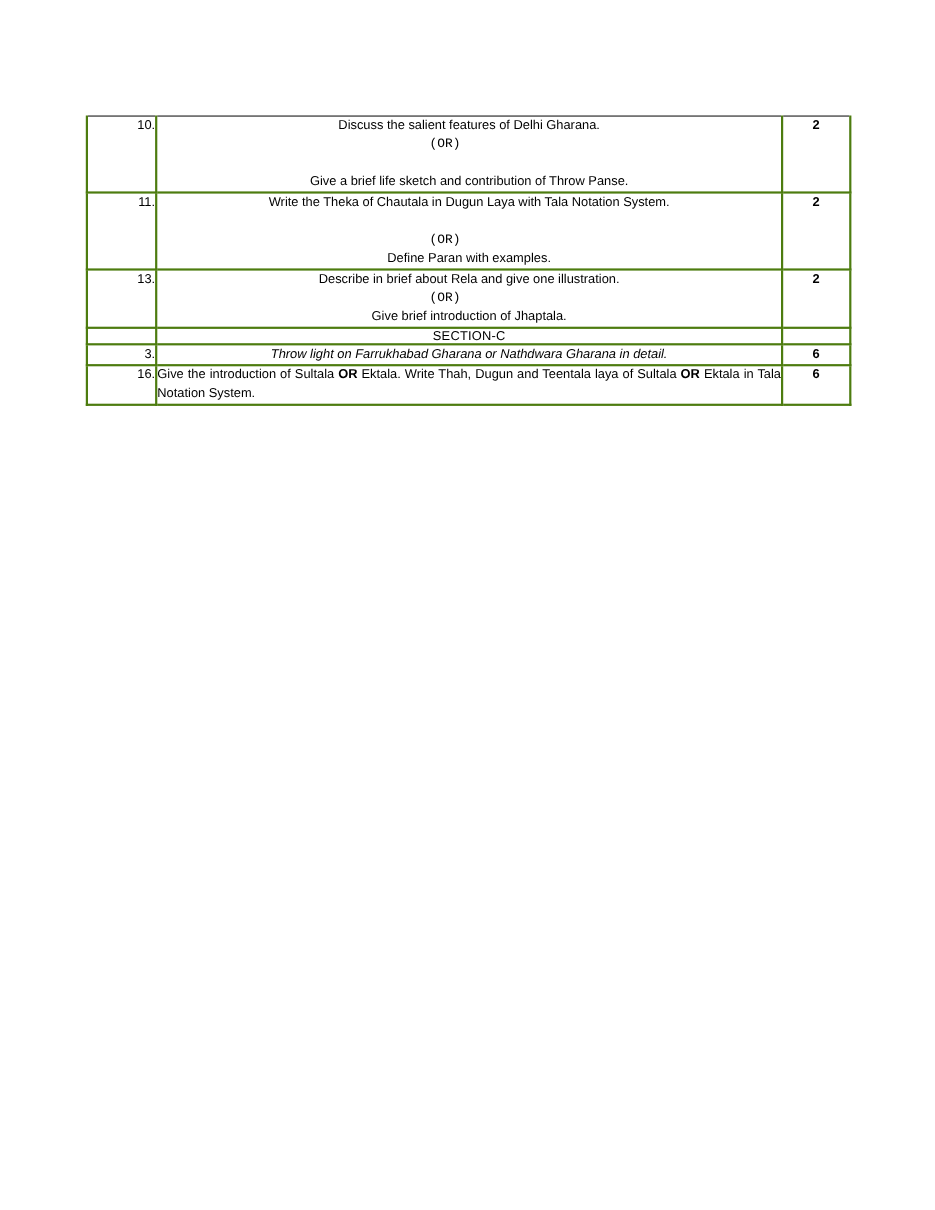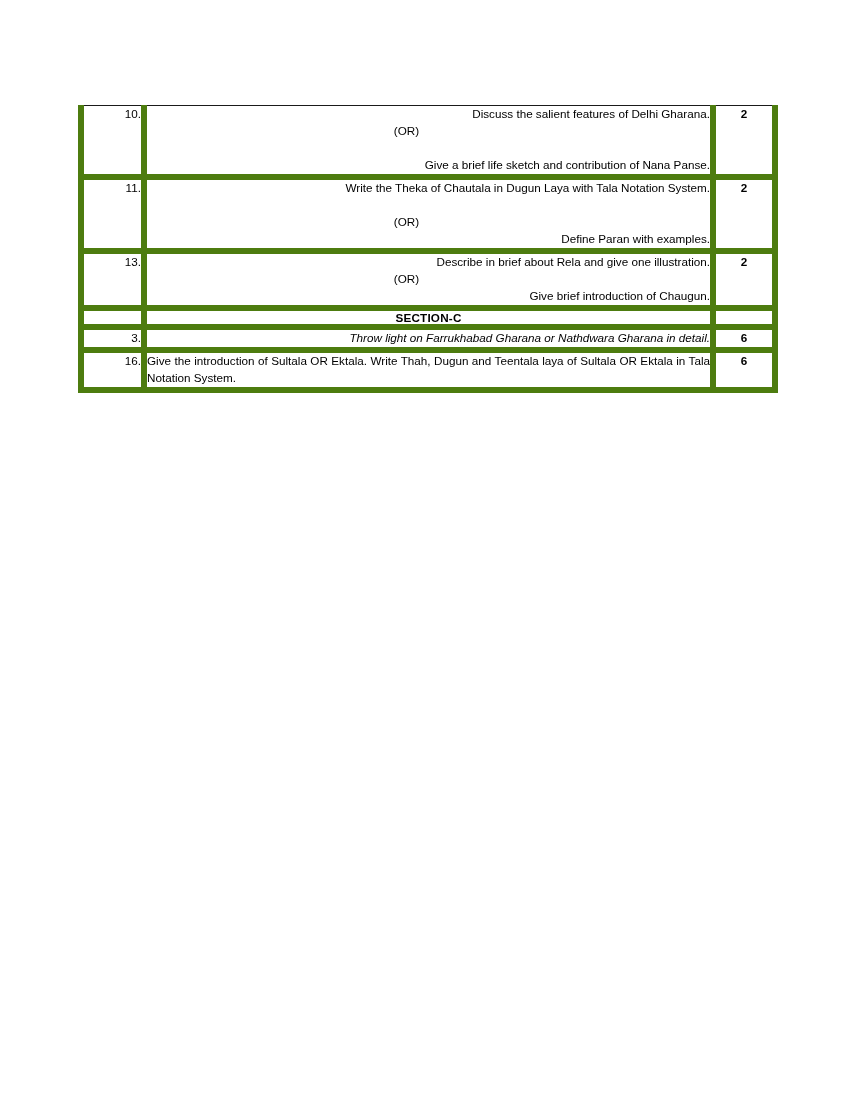--- a/index.html
+++ b/index.html
@@ -30,21 +30,21 @@
     position: absolute;
     left: 78px;
     top: 105px;
     width: 694px;
     border-collapse: collapse;
     table-layout: fixed;
     font-size: 11.7px;
   }
 
   .qtable td {
-    border: 6px solid #4d7c0f;
+    border: 2px solid #4d7c0f;
     vertical-align: top;
     padding: 0;
     background: #ffffff;
   }
 
   
   .qtable tr:first-child td {
     border-top: 1.4px solid #1a1a1a;
   }
 
@@ -68,73 +68,74 @@
     line-height: 1.35;
   }
 
   .cell-text {
     padding: 7px 9px 5px 9px;
     line-height: 1.45;
   }
 
   .qline {
     display: block;
-    text-align: right;
+    text-align: center;
   }
   .qline.justify {
     text-align: justify;
     text-align-last: left;
   }
   .qline.center {
     text-align: center;
     padding-right: 44px;
+    font-family: Liberation Mono, monospace;
   }
   .qline.spacer {
     display: block;
     height: 17px;
   }
 
   .section-head {
     text-align: center;
-    font-weight: bold;
+    font-weight: normal;
     padding: 6px 4px 6px 4px;
     font-size: 11.7px;
     letter-spacing: 0.2px;
   }
 
   .cell-pad-10  { padding-bottom: 26px; }
   .cell-pad-11  { padding-bottom: 26px; margin-top: 30px; }
   .cell-pad-12  { padding-bottom: 22px; }
   .cell-pad-13  { padding-bottom: 4px; }
   .cell-pad-14  { padding-bottom: 22px; font-style: italic; }
   .cell-pad-15  { padding-bottom: 22px; }
   .cell-pad-16  { padding-bottom: 22px; }
 
-  b.or { font-weight: normal; }
+  b.or { font-weight: bold; }
 </style>
 </head>
 <body>
 
 <div class="page">
 
   <table class="qtable">
     <colgroup>
       <col class="c-num">
       <col class="c-text">
       <col class="c-marks">
     </colgroup>
     <tbody>
 
       <tr>
         <td class="cell-num">10.</td>
         <td class="cell-text cell-pad-10">
           <span class="qline">Discuss the salient features of Delhi Gharana.</span>
           <span class="qline center">(OR)</span>
           <span class="qline spacer"></span>
-          <span class="qline">Give a brief life sketch and contribution of Nana Panse.</span>
+          <span class="qline">Give a brief life sketch and contribution of Throw Panse.</span>
         </td>
         <td class="cell-marks">2</td>
       </tr>
 
       <tr>
         <td class="cell-num">11.</td>
         <td class="cell-text cell-pad-11">
           <span class="qline">Write the Theka of Chautala in Dugun Laya with Tala Notation System.</span>
           <span class="qline spacer"></span>
           <span class="qline center">(OR)</span>
@@ -142,21 +143,21 @@
         </td>
         <td class="cell-marks">2</td>
       </tr>
 
 
       <tr>
         <td class="cell-num">13.</td>
         <td class="cell-text cell-pad-13">
           <span class="qline">Describe in brief about Rela and give one illustration.</span>
           <span class="qline center">(OR)</span>
-          <span class="qline">Give brief introduction of Chaugun.</span>
+          <span class="qline">Give brief introduction of Jhaptala.</span>
         </td>
         <td class="cell-marks">2</td>
       </tr>
 
       <tr>
         <td class="cell-num"></td>
         <td class="section-head">SECTION-C</td>
         <td class="cell-marks"></td>
       </tr>
 

